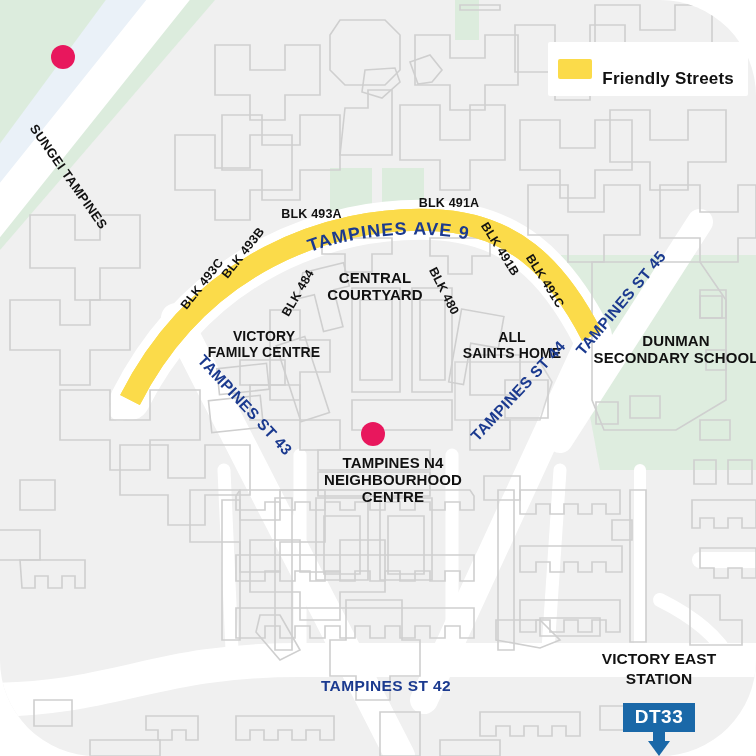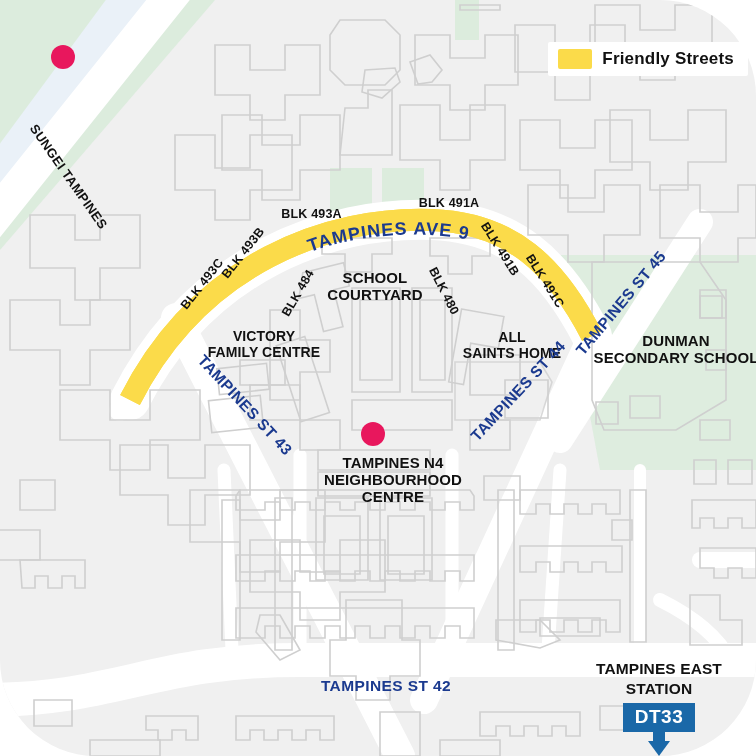--- a/index.html
+++ b/index.html
@@ -96,40 +96,41 @@
     background: #fbdb4a;
     border-radius: 2px;
     flex: none;
   }
   #legend .legend-text {
     color: #111111;
     font-size: 17px;
     font-weight: bold;
     font-family: "Liberation Sans", sans-serif;
     letter-spacing: 0.2px;
+    margin-top: 20px;
   }
   
   #station-block {
     position: absolute;
     right: 12px;
     bottom: 0px;
     width: 170px;
     text-align: center;
   }
   #station-block .st-name {
     color: #111111;
     font-size: 15.5px;
     font-weight: bold;
     line-height: 1.25;
     letter-spacing: 0.1px;
     font-family: "Liberation Sans", sans-serif;
   }
   #station-badge-wrap {
     position: relative;
-    margin: 5px auto 0;
+    margin: 15px auto 0;
     width: 72px;
   }
   #station-badge {
     background: #1a68a8;
     color: #ffffff;
     font-size: 19px;
     font-weight: bold;
     letter-spacing: 0.5px;
     padding: 3px 0 4px;
     font-family: "Liberation Sans", sans-serif;
@@ -319,21 +320,21 @@
     </text>
   </svg>
 
   <div class="dot" style="left:63px; top:57px;"></div>
 
   <div class="dot" style="left:373px; top:434px;"></div>
   <div class="lbl poi" style="left:393px; top:480px;">TAMPINES N4
 NEIGHBOURHOOD
 CENTRE</div>
 
-  <div class="lbl poi" style="left:375px; top:287px;">SCHOOL
+  <div class="lbl poi" style="left:375px; top:287px;">CENTRAL
 COURTYARD</div>
   <div class="lbl poi small" style="left:264px; top:345px;">VICTORY
 FAMILY CENTRE</div>
   <div class="lbl poi small" style="left:486px; top:346px;margin-left:26px;">ALL
 SAINTS HOME</div>
   <div class="lbl poi" style="left:676px; top:350px;">DUNMAN
 SECONDARY SCHOOL</div>
 
   <div class="lbl poi blk" style="left:294px; top:214px; transform:translate(-50%,-50%) rotate(0deg);padding-left:35px;">BLK 493A</div>
   <div class="lbl poi blk" style="left:243px; top:253px; transform:translate(-50%,-50%) rotate(-52deg);">BLK 493B</div>
@@ -350,21 +351,21 @@
   <div class="lbl street" style="left:386px; top:686px; transform:translate(-50%,-50%) rotate(0deg);">TAMPINES ST 42</div>
 
   <div class="lbl river" style="left:68px; top:177px; transform:translate(-50%,-50%) rotate(55deg);">SUNGEI TAMPINES</div>
 
   <div id="legend">
     <div class="swatch"></div>
     <div class="legend-text">Friendly Streets</div>
   </div>
 
   <div id="station-block">
-    <div class="st-name">TAMPINES EAST
+    <div class="st-name">VICTORY EAST
 STATION</div>
     <div id="station-badge-wrap">
       <div id="station-badge">DT33</div>
       <div id="station-stem"></div>
       <div id="station-arrow"></div>
     </div>
   </div>
 
 </div>
 

